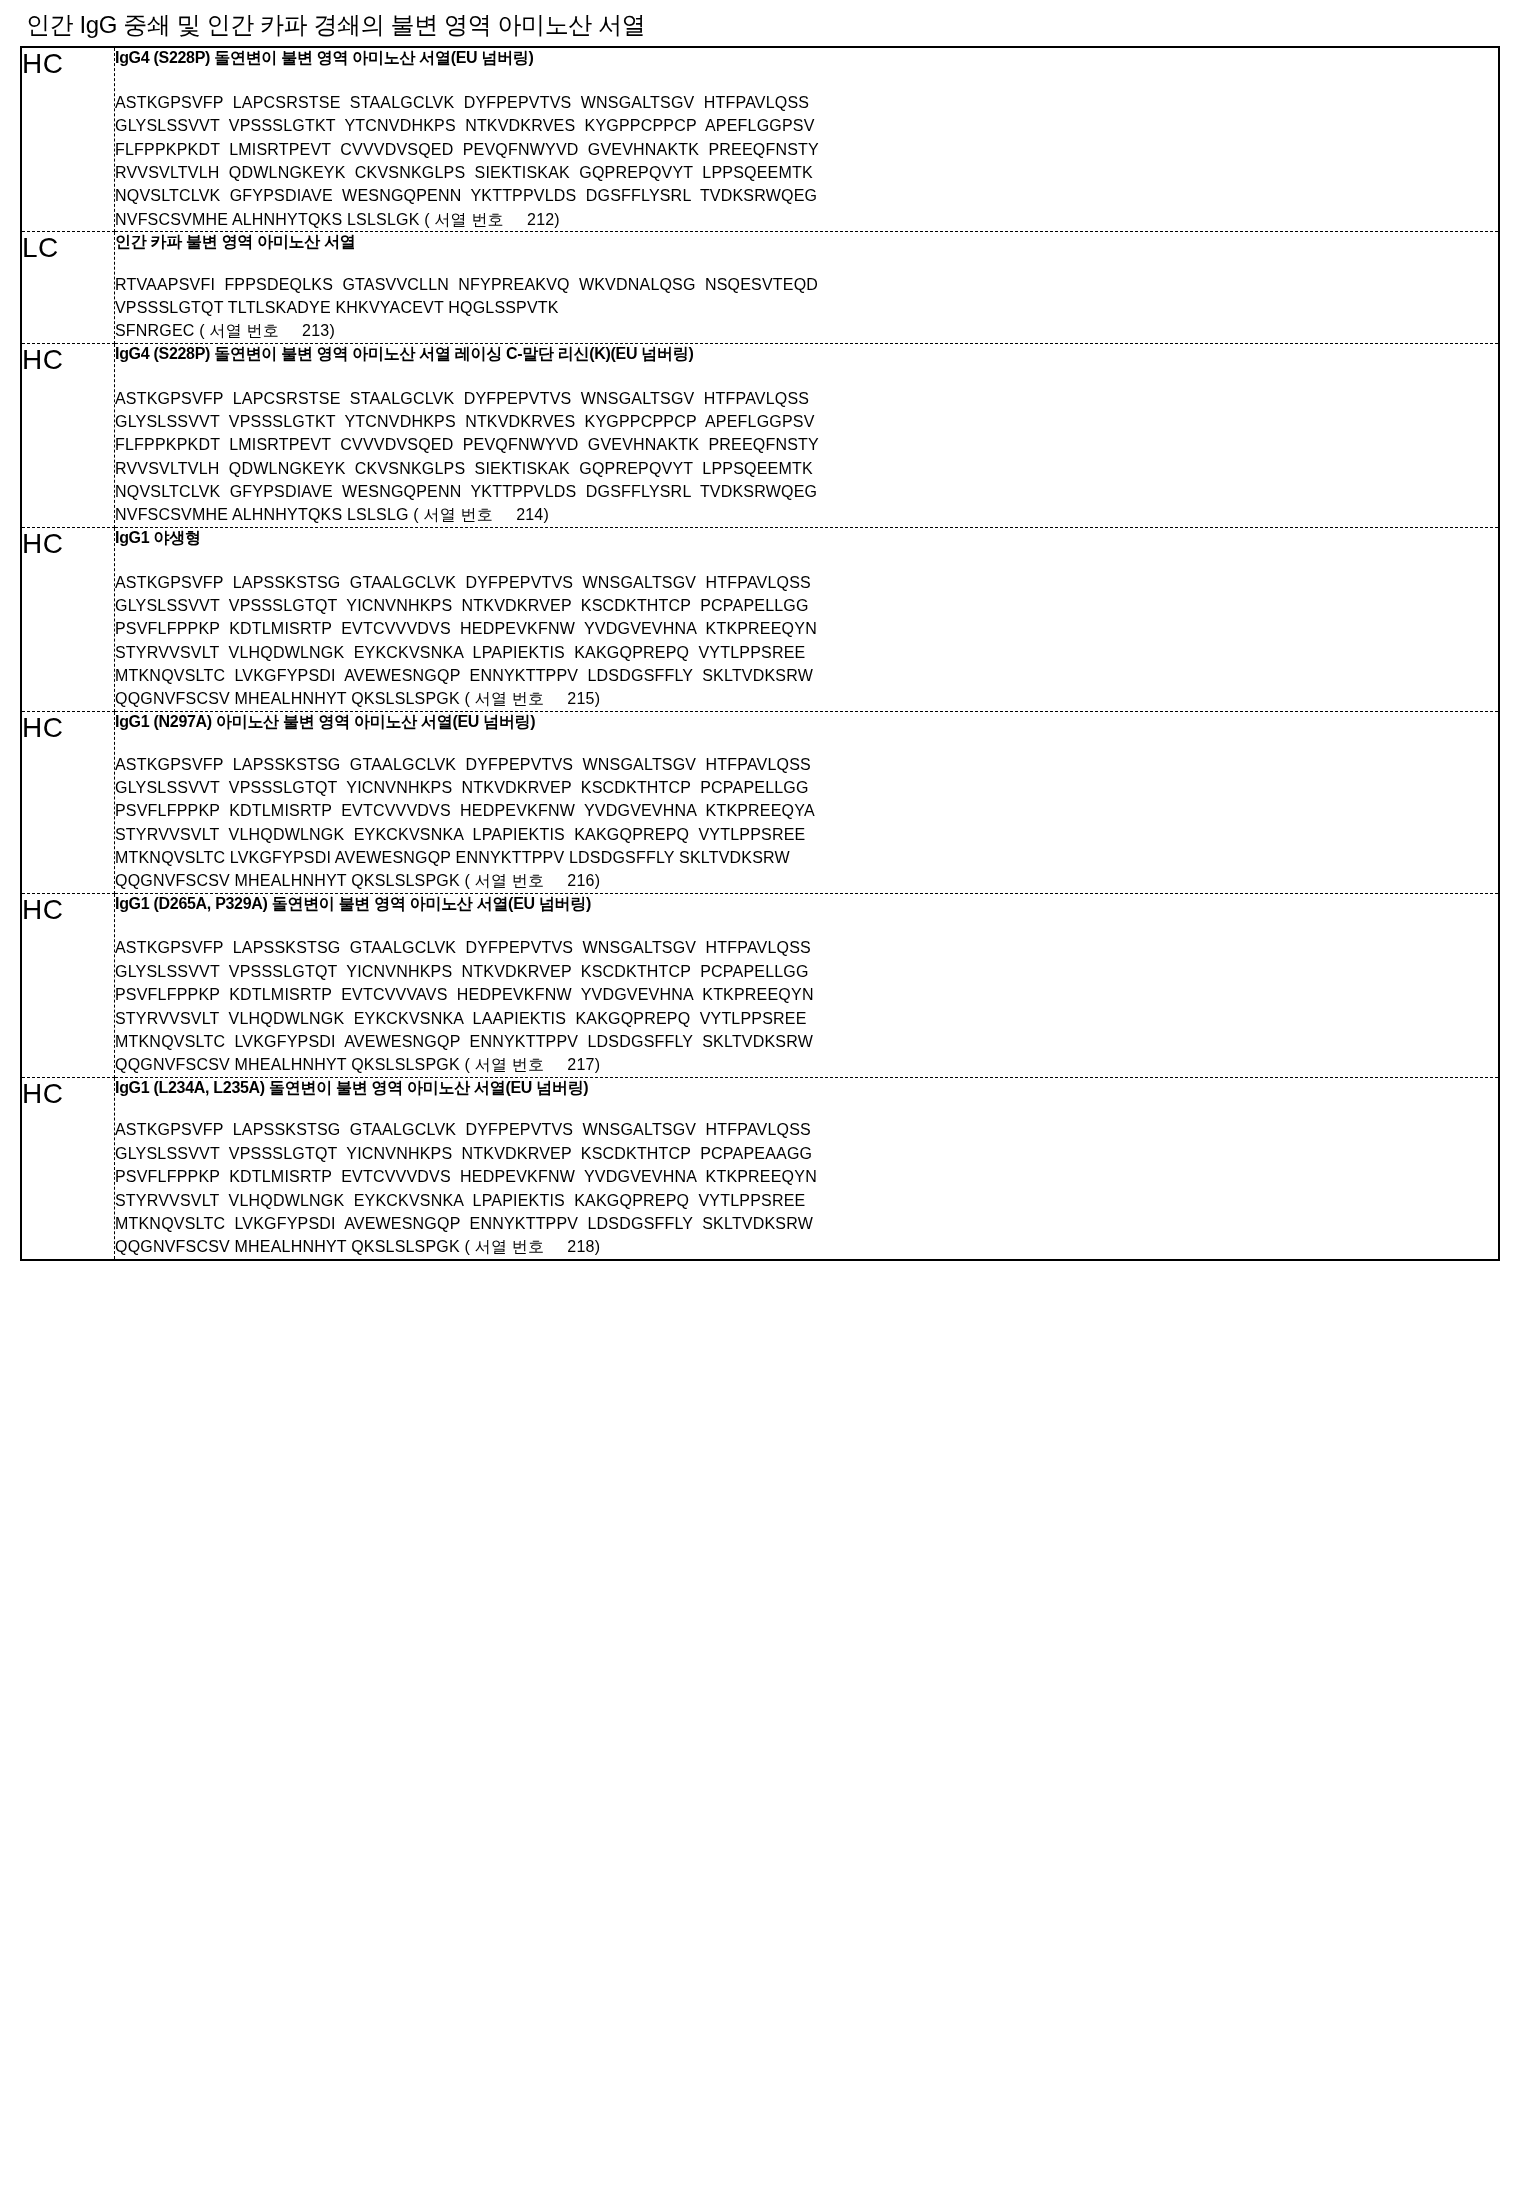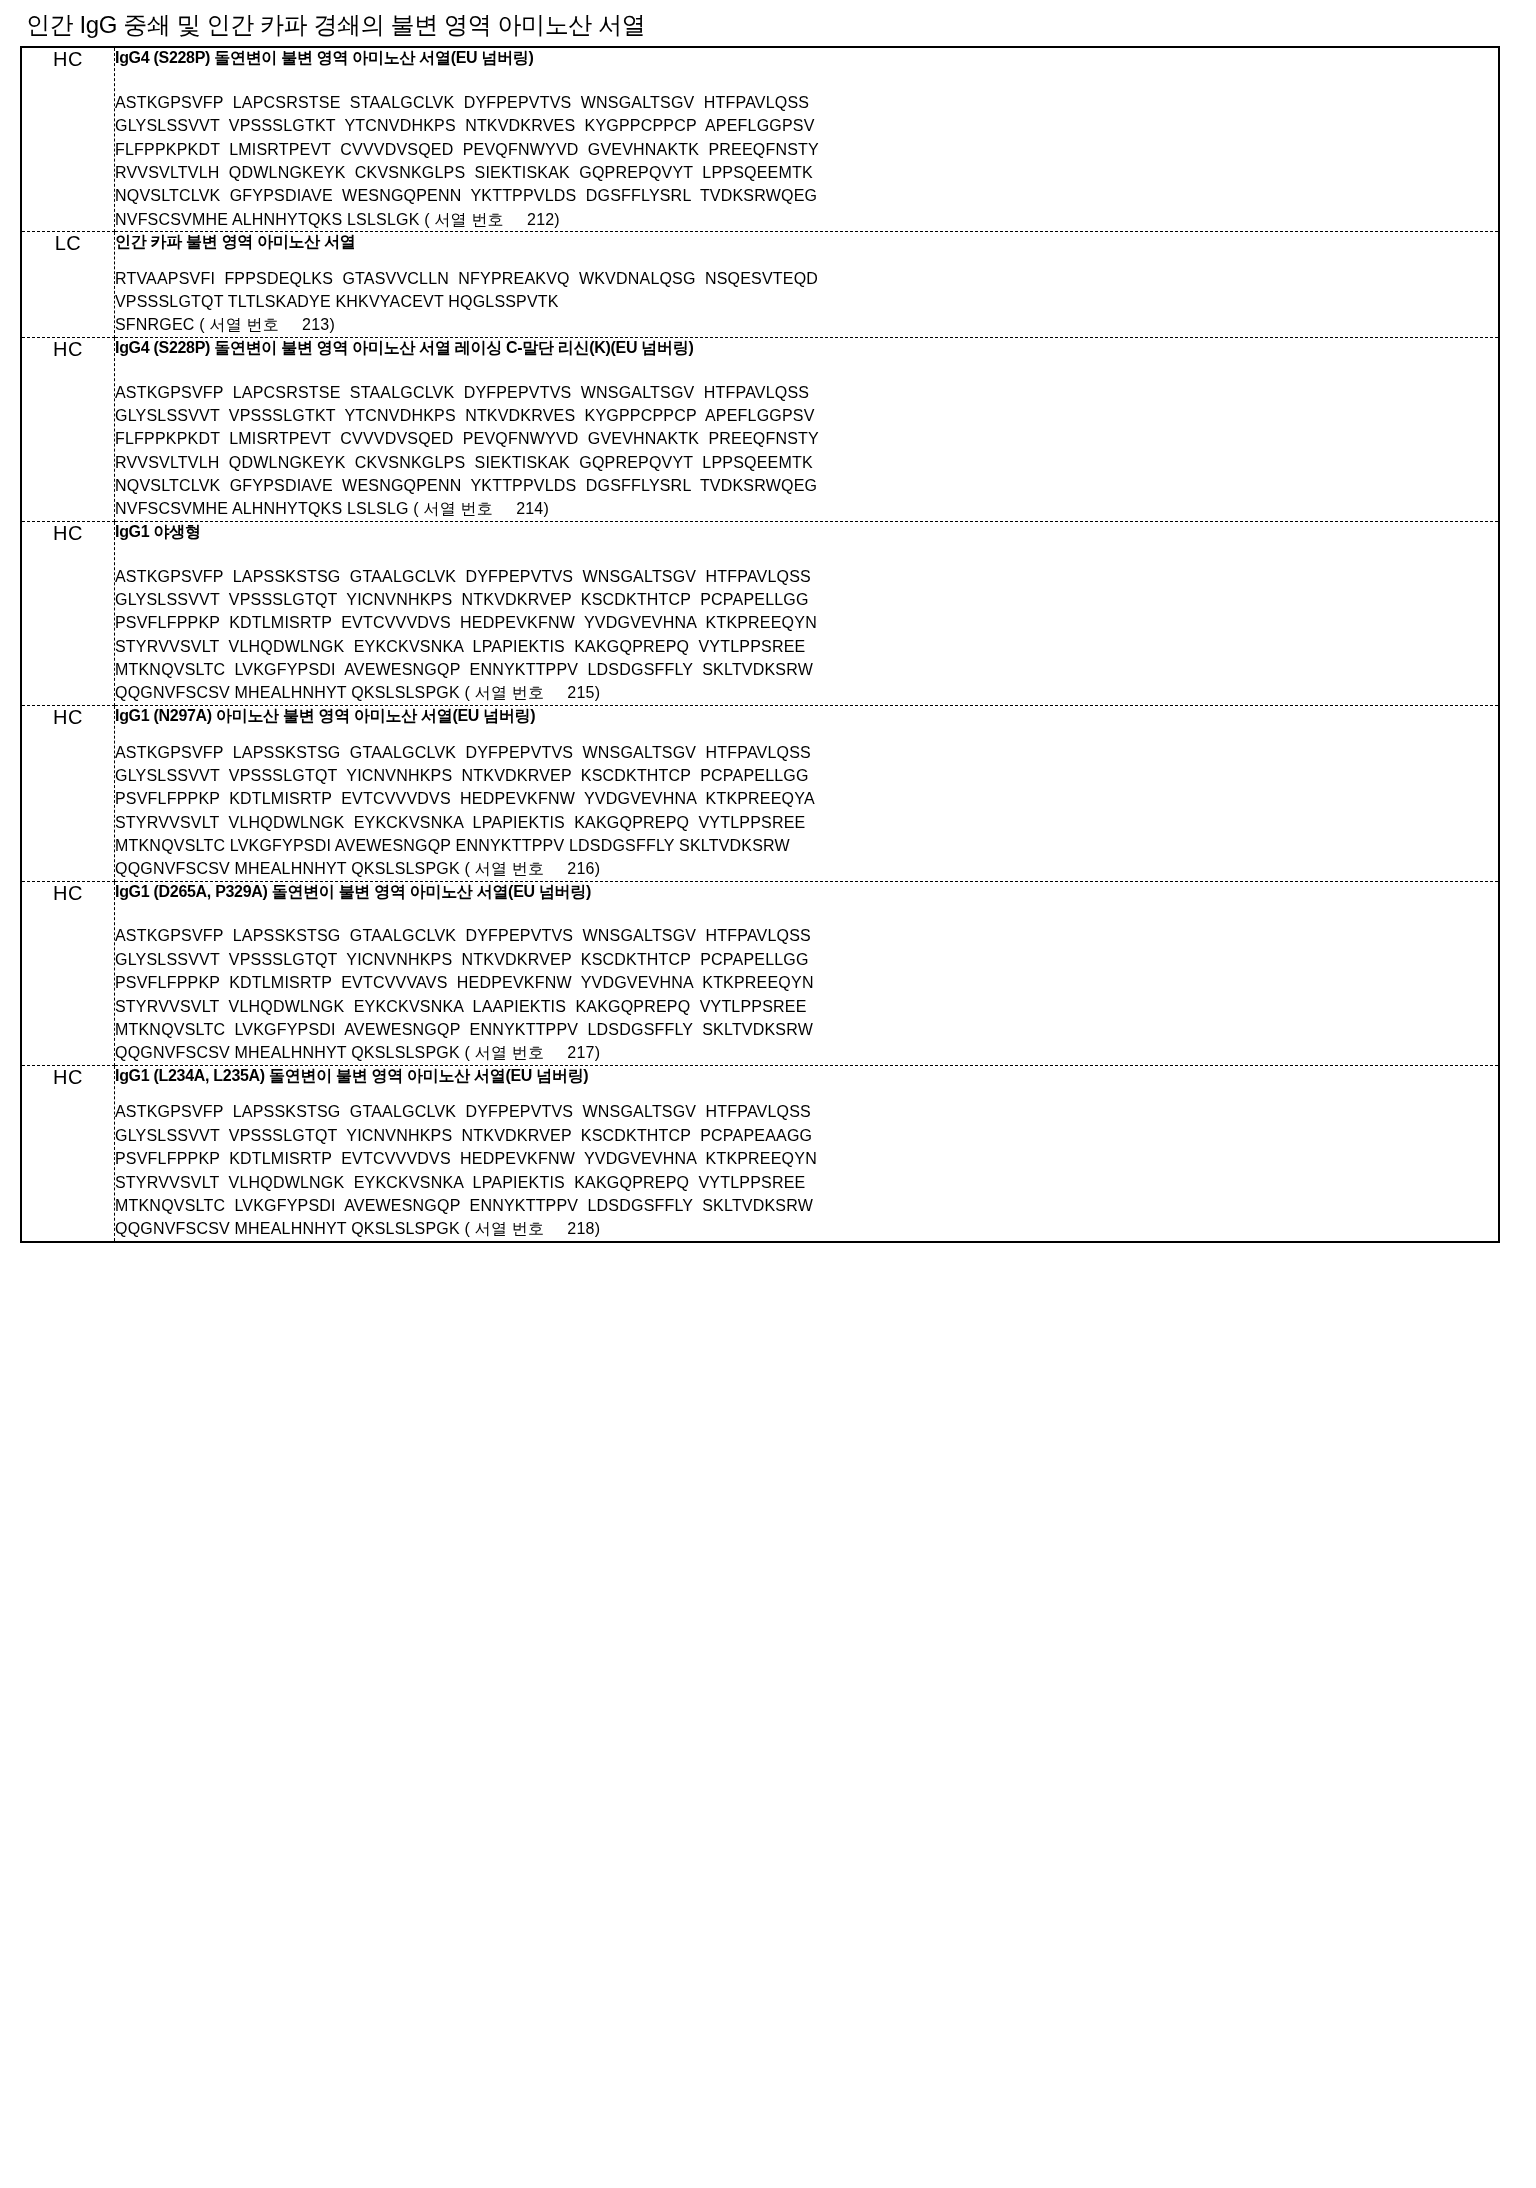--- a/index.html
+++ b/index.html
@@ -39,44 +39,44 @@
   }
   table.seq-table tr:first-child > td {
     border-top: none;
   }
   table.seq-table tr:last-child > td {
     border-bottom: none;
   }
   td.chain-cell {
     width: 92px;
     border-right: 1px dashed #000;
-    text-align: center;
+    text-align: left;
     padding-top: 8px;
-    font-size: 20px;
+    font-size: 28px;
     letter-spacing: 0.5px;
   }
   td.body-cell {
     padding: 8px 10px 14px 14px;
   }
   .row-title {
     font-size: 16px;
     font-weight: bold;
     letter-spacing: -0.3px;
     line-height: 1.3;
     white-space: nowrap;
   }
   .seq-block {
     margin-top: 22px;
     font-size: 16px;
     line-height: 1.46;
     letter-spacing: 0.2px;
     white-space: pre;
   }
   .seq-block.tight {
-    margin-top: 14px;
+    margin-top: 20px;
   }
   .seq-line {
     white-space: pre;
   }
 </style>
 </head>
 <body>
 
 <div class="page">
 

